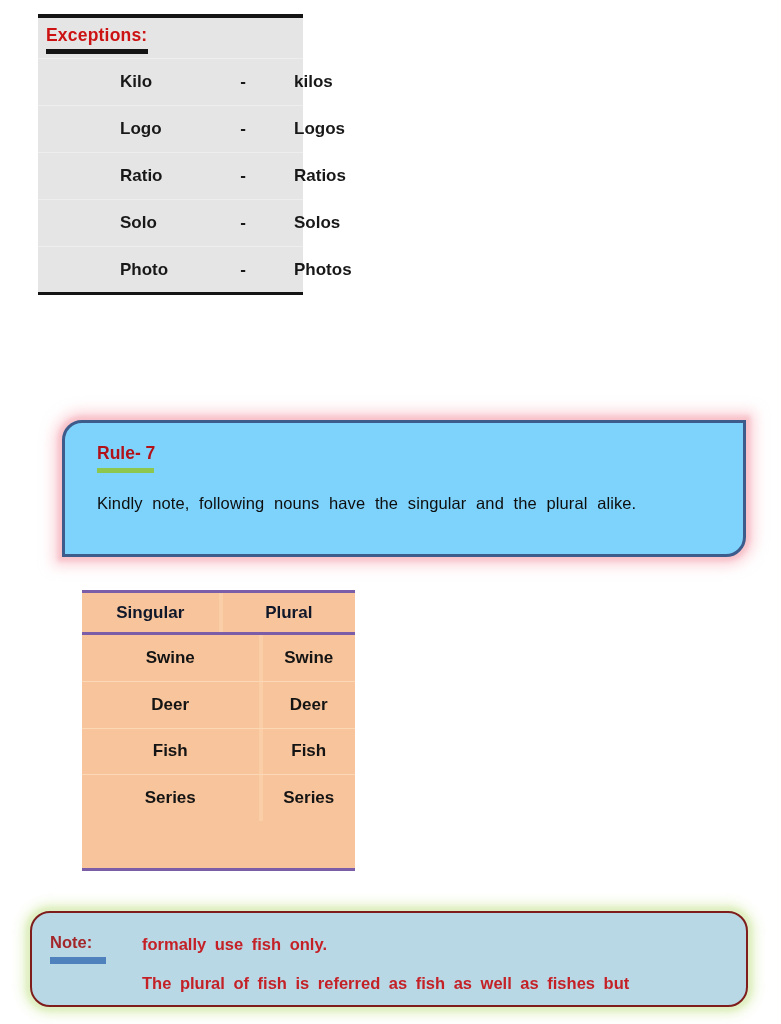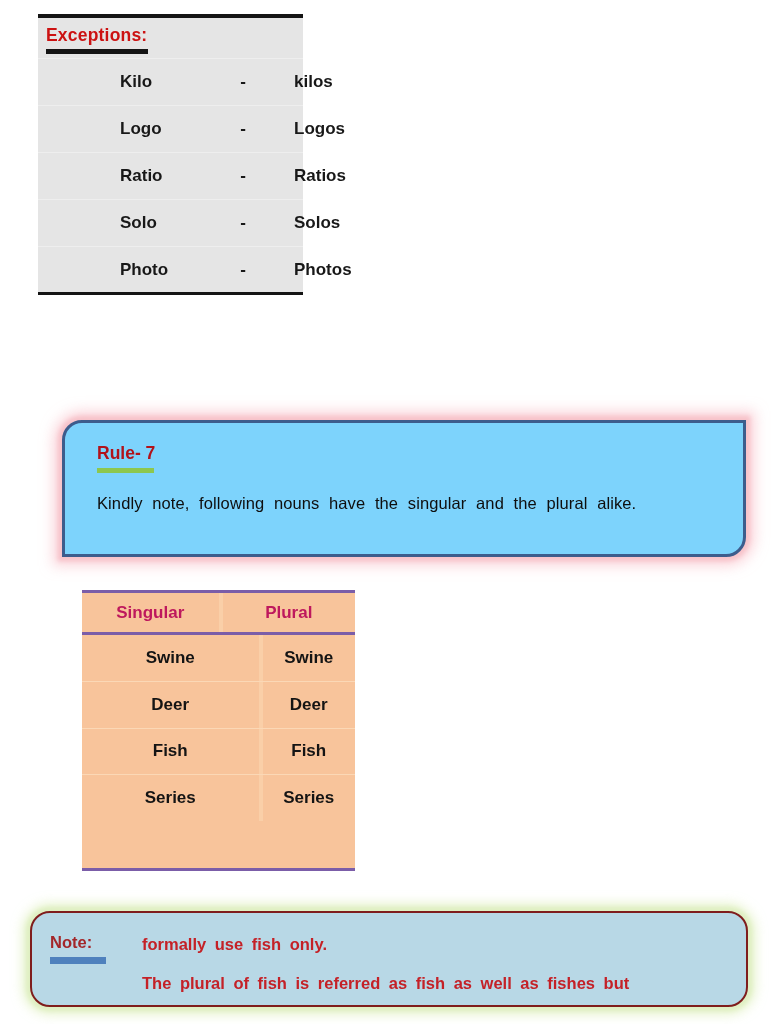--- a/index.html
+++ b/index.html
@@ -53,21 +53,21 @@
     background:#F8C49B;
     border-top:3px solid #7B5DA8;
     border-bottom:3px solid #7B5DA8;
   }
   .pt-header {
     display:grid; grid-template-columns:1fr 1fr; height:42px;
     border-bottom:3px solid #7B5DA8;
   }
   .pt-header .cell {
     display:flex; align-items:center; justify-content:center;
-    color:#be185d; font-weight:bold; font-size:17px;
+    color:#0f172a; font-weight:bold; font-size:17px;
   }
   .pt-row { display:grid; grid-template-columns:1fr 1fr; height:46.4px; }
   .pt-row + .pt-row { border-top:1px solid #FBD8B6; }
   .pt-row .cell {
     display:flex; align-items:center; justify-content:center;
     color:#141414; font-weight:bold; font-size:17px;margin-left:40px;
   }
   .col-right { border-left:4px solid #FACFA8; }
 
   

